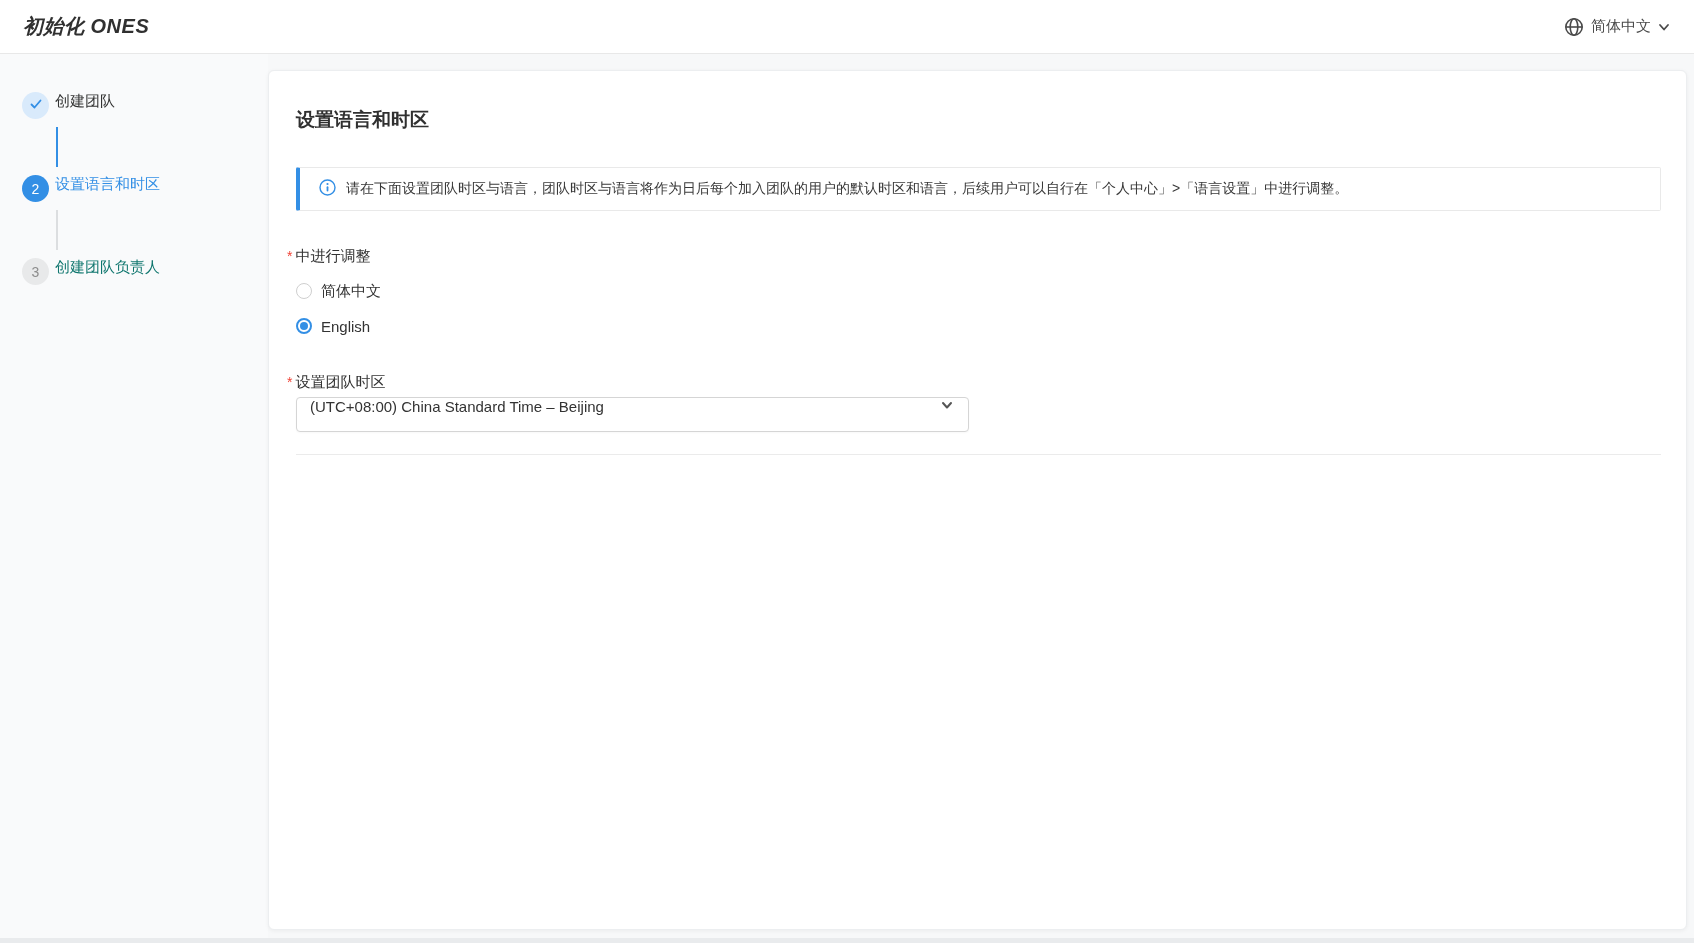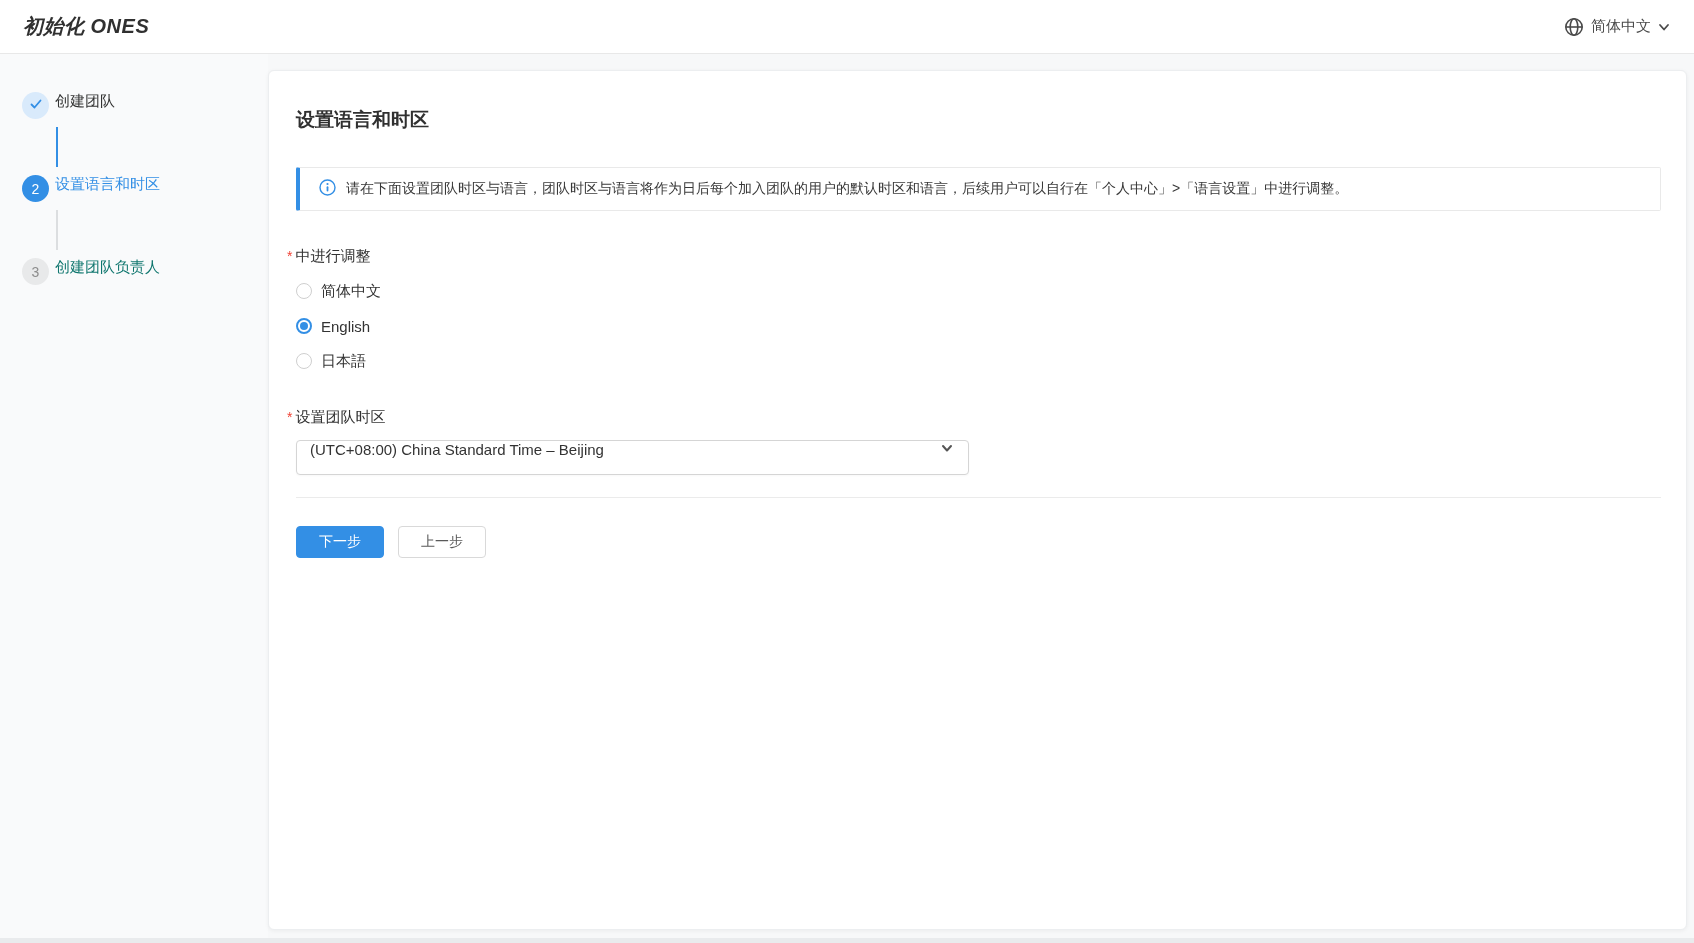--- a/index.html
+++ b/index.html
@@ -127,21 +127,21 @@
     display: flex; align-items: center; justify-content: center;
   }
   .radio-dot.checked::after {
     content: "";
     width: 8px; height: 8px; border-radius: 50%;
     background: #338fe5;
   }
   .radio-label { font-size: 15px; color: #333; }
 
   .select-box {
-    margin-top: 13px;
+    margin-top: 5px;
     width: 673px; height: 35px;
     border: 1px solid #d5d5d5;
     border-radius: 4px;
     background: #fff;
     display: flex;
     align-items: center;
     justify-content: space-between;
     padding: 0 14px 16px 13px;
     cursor: pointer;
     box-shadow: 0 1px 2px rgba(0,0,0,0.03);
@@ -258,44 +258,36 @@
 
       <div class="radio-group">
         <div class="radio-row">
           <span class="radio-dot"></span>
           <span class="radio-label">简体中文</span>
         </div>
         <div class="radio-row">
           <span class="radio-dot checked"></span>
           <span class="radio-label">English</span>
         </div>
-        <div class="radio-row">
-          <span class="radio-dot"></span>
-          <span class="radio-label">日本語</span>
-        </div>
       </div>
 
       <div class="field-label">
         <span class="required-mark">*</span>
         <span>设置团队时区</span>
       </div>
 
       <div class="select-box">
         <span class="select-value">(UTC+08:00) China Standard Time – Beijing</span>
         <span>
           <svg width="14" height="14" viewBox="0 0 14 14" fill="none" stroke="#555" stroke-width="2" stroke-linecap="round" stroke-linejoin="round">
             <polyline points="3,5 7,9.5 11,5"></polyline>
           </svg>
         </span>
       </div>
 
       <hr class="divider">
 
-      <div class="actions">
-        <button class="btn btn-primary">下一步</button>
-        <button class="btn btn-default">上一步</button>
-      </div>
 
     </div>
   </div>
 </div>
 
 <div class="bottom-strip"></div>
 
 </body></html>

